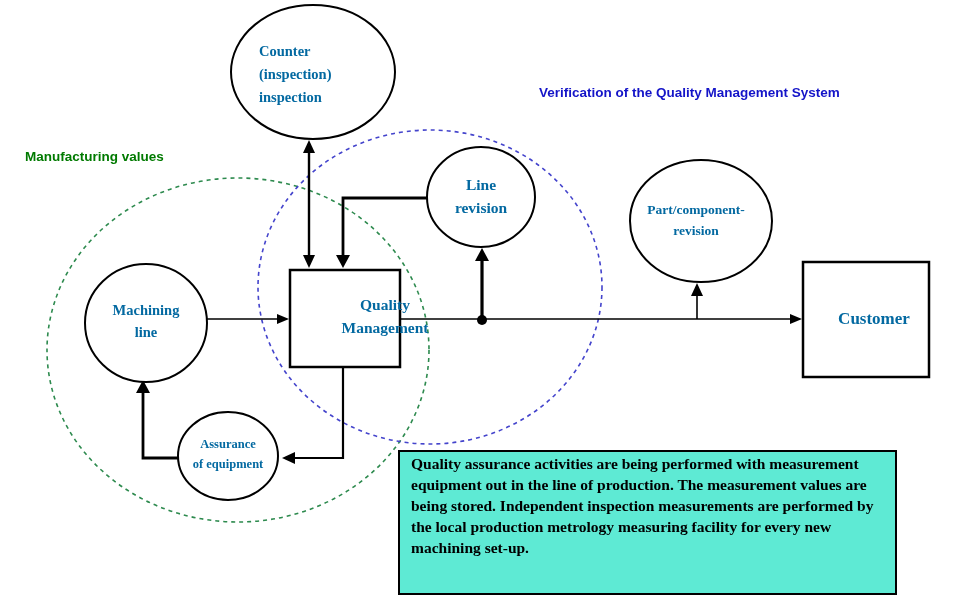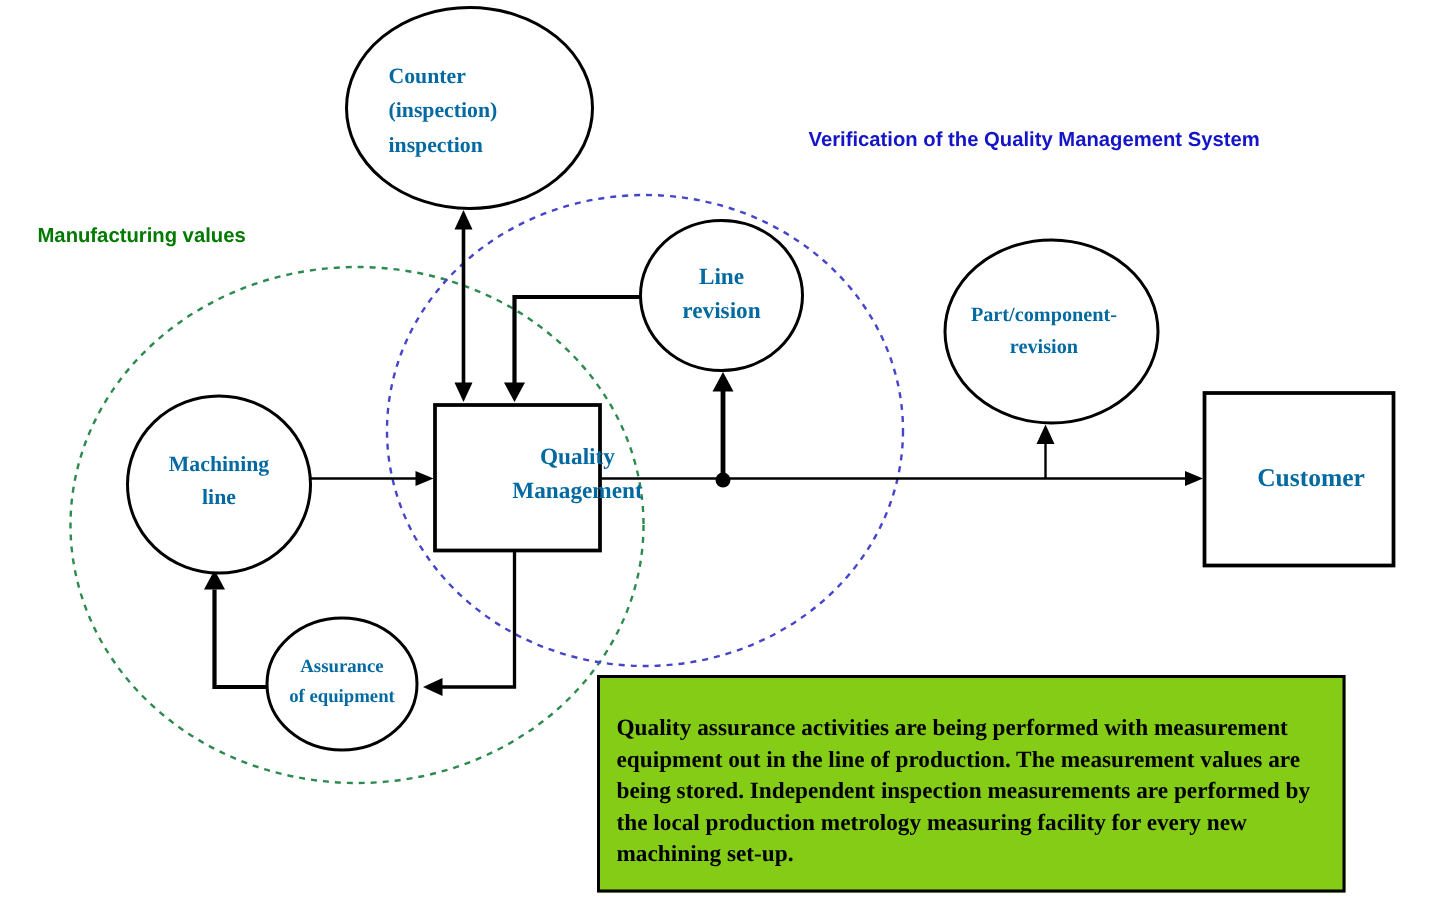--- a/index.html
+++ b/index.html
@@ -39,22 +39,22 @@
   #partrev-label    { left: 631px; top: 199px; width: 130px; font-size: 13.5px; line-height: 21px; }
   #management-label { left: 168px; top: 434px; width: 120px; font-size: 12.5px; line-height: 20px; }
   #customer-label   { left: 806px; top: 307px; width: 136px; font-size: 17px; }
 
   #note-box {
     position: absolute;
     left: 398px; top: 450px;
     width: 499px; height: 145px;
     border: 2.5px solid #000000;
     box-sizing: border-box;
-    background: #84cc16;
-    padding: 23px 11px;
+    background: #5eead4;
+    padding: 1px 11px;
     font-family: "Liberation Serif", serif;
     font-weight: bold;
     font-size: 15.5px;
     line-height: 21px;
     color: #000000;
   }
 </style>
 </head>
 <body>
 

